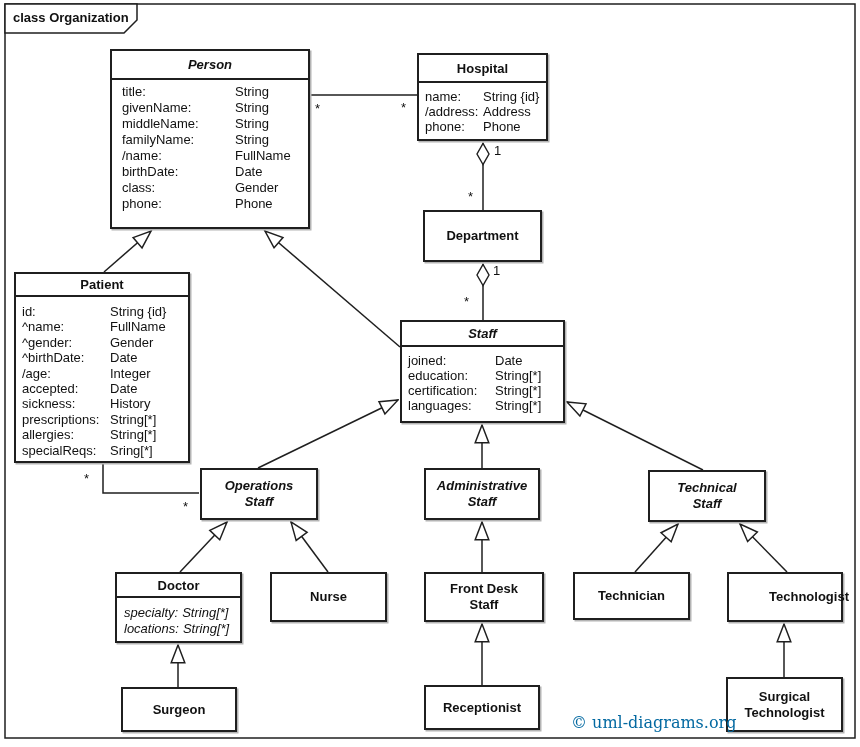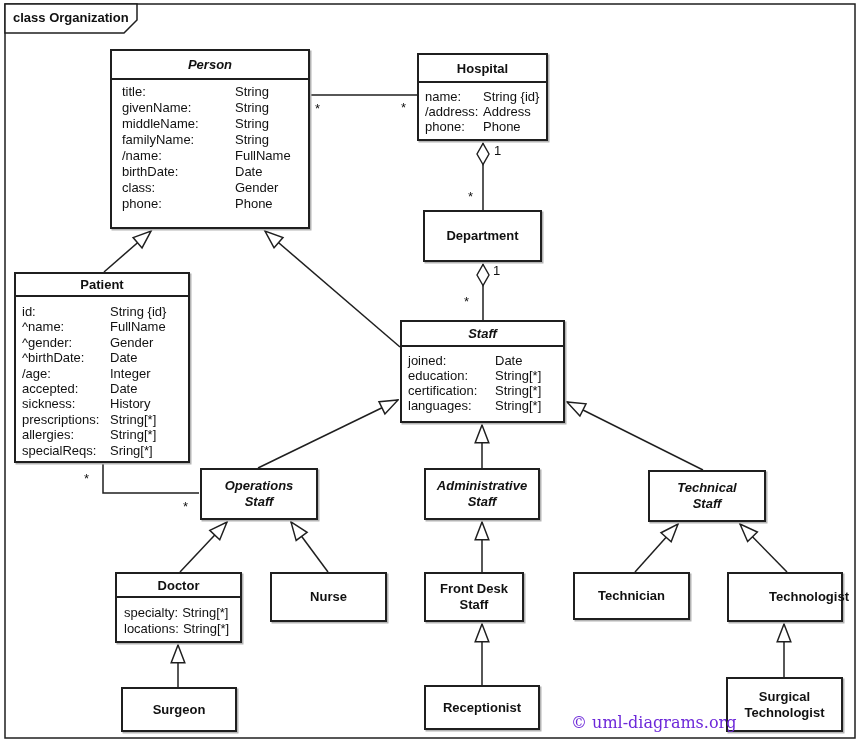--- a/index.html
+++ b/index.html
@@ -33,37 +33,37 @@
   .attrs { box-sizing:border-box; white-space:nowrap; }
   .attrs .row { display:block; }
   .an { display:inline-block; vertical-align:top; }
   .at { display:inline-block; vertical-align:top; }
 
   
   .person   .attrs { padding:4px 0 0 10px;border-radius:21px; } .person   .row { line-height:16px;   } .person   .an { width:113px; }
   .hospital .attrs { padding:6px 0 0 6px;  } .hospital .row { line-height:15px;   } .hospital .an { width:58px;  }
   .patient  .attrs { padding:7px 0 0 6px;  } .patient  .row { line-height:15.4px; } .patient  .an { width:88px;  }
   .staff    .attrs { padding:6px 0 0 6px;  } .staff    .row { line-height:15px;   } .staff    .an { width:87px;  }
-  .doctor   .attrs { padding:7px 0 0 7px;  } .doctor   .row { line-height:15.5px; } .doctor   .an { margin-right:4px; }
+  .doctor   .attrs { padding:7px 0 0 7px;font-style:italic;  } .doctor   .row { line-height:15.5px; } .doctor   .an { margin-right:4px; }
 
   
   .mult {
     position:absolute; font-size:13px; line-height:13px; color:#111;
     background:transparent;
   }
 
   
   #frame-title {
     position:absolute; left:13px; top:10px;
     font-size:13px; font-weight:bold; color:#111;
   }
 
   #copyright {
     position:absolute; left:571px; top:713px;
-    font-family:"DejaVu Serif", serif; font-size:16px; color:#6d28d9;
+    font-family:"DejaVu Serif", serif; font-size:16px; color:#0369a1;
   }
 </style>
 </head>
 <body>
 
 <div id="stage">
 
   <svg id="connectors" width="860" height="747" viewBox="0 0 860 747" xmlns="http://www.w3.org/2000/svg">
     <defs>
       <marker id="tri" viewBox="0 0 20 16" refX="18.5" refY="8" markerWidth="21" markerHeight="17" orient="auto" markerUnits="userSpaceOnUse">
@@ -174,21 +174,21 @@
     <div class="attrs">
       <span class="row"><span class="an">specialty:</span><span class="at">String[*]</span></span>
       <span class="row"><span class="an">locations:</span><span class="at">String[*]</span></span>
     </div>
   </div>
 
   <div class="cls simple" style="left:270px; top:572px; width:117px; height:50px;">
     <span class="name">Nurse</span>
   </div>
 
-  <div class="cls simple" style="left:424px; top:572px; width:100px; height:50px;">
+  <div class="cls simple" style="left:424px; top:572px; width:120px; height:50px;">
     <span class="name" style="max-width:80px;">Front Desk Staff</span>
   </div>
 
   <div class="cls simple" style="left:573px; top:572px; width:117px; height:48px;">
     <span class="name">Technician</span>
   </div>
 
   <div class="cls simple" style="left:727px; top:572px; width:116px; height:50px;padding-left:48px;">
     <span class="name">Technologist</span>
   </div>

